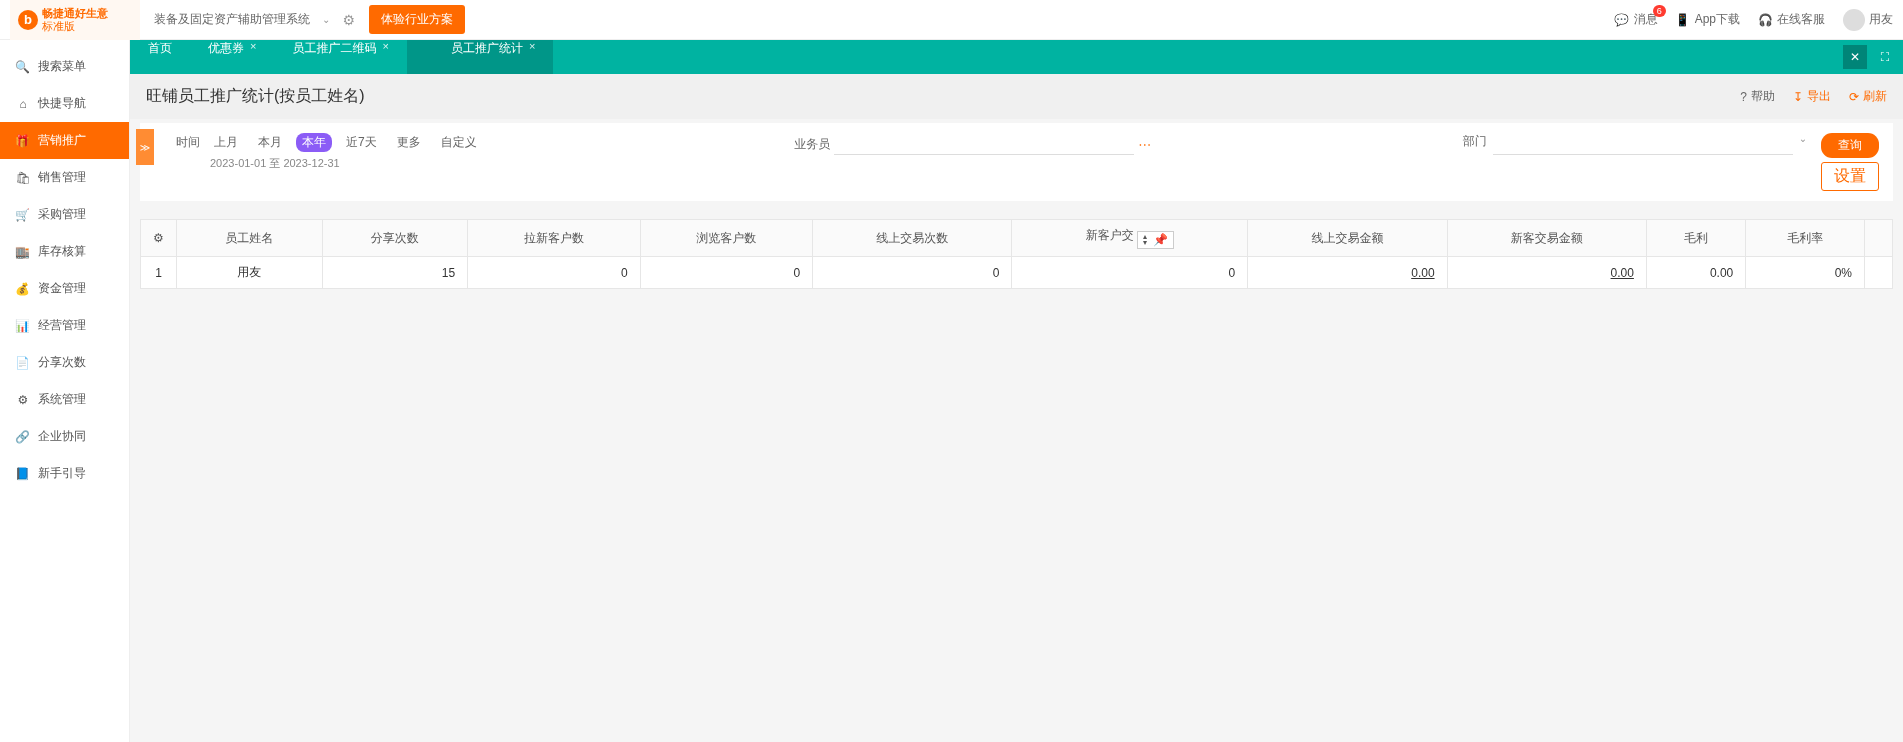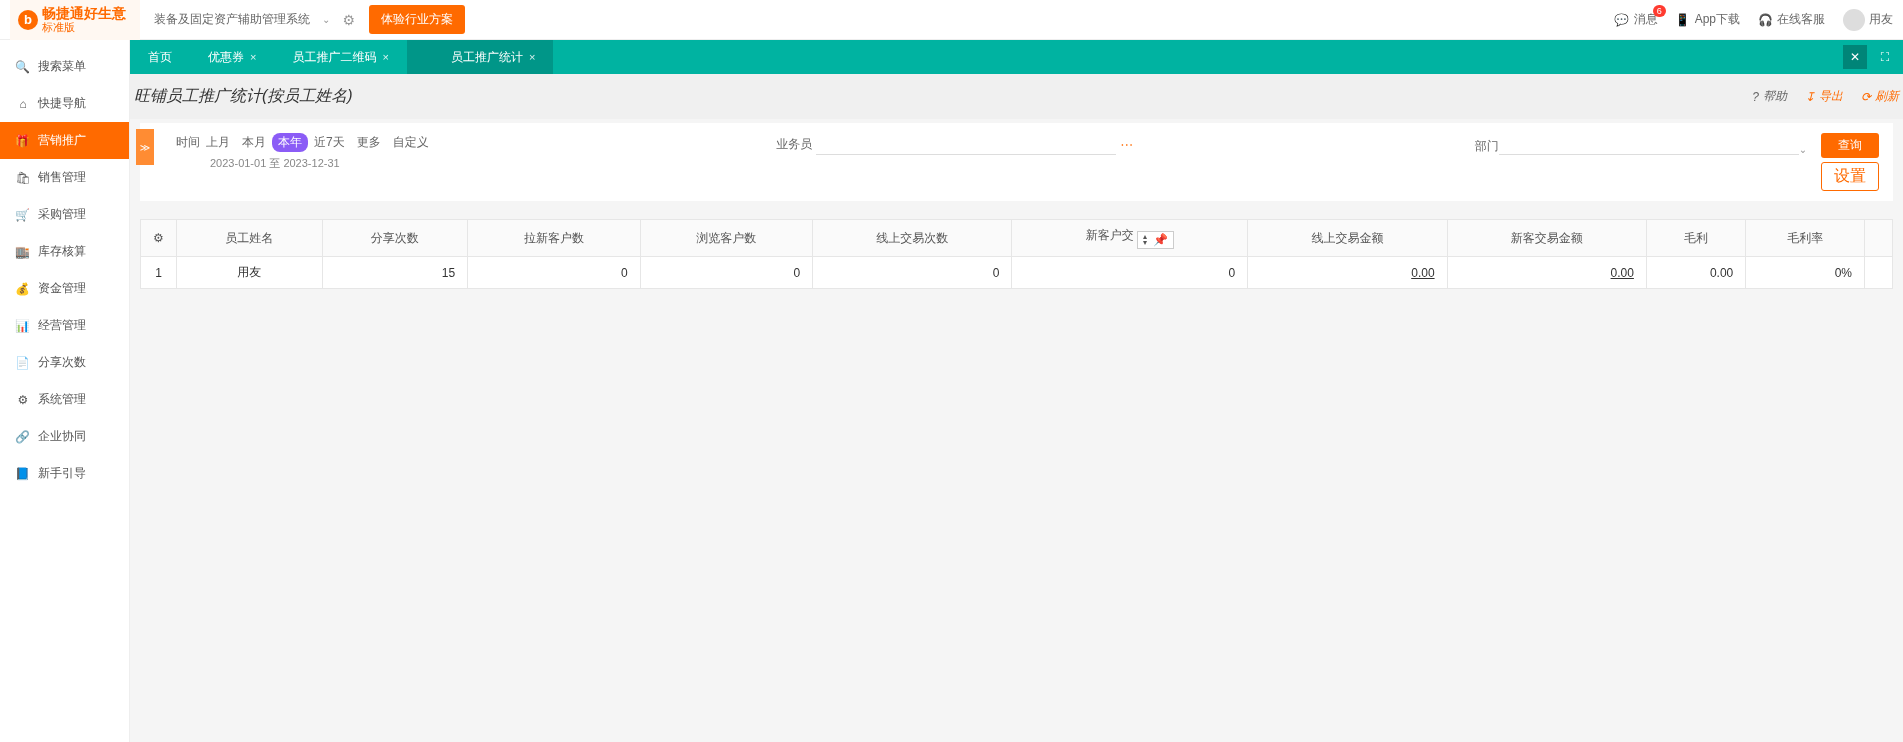--- a/index.html
+++ b/index.html
@@ -3,71 +3,71 @@
   <meta charset="utf-8">
   <style>
     * { margin: 0; padding: 0; box-sizing: border-box; }
     body { font-family: "Microsoft YaHei", Arial, sans-serif; font-size: 12px; color: #333; background: #fff; }
     
     
     .top-header { display: flex; align-items: center; height: 40px; border-bottom: 1px solid #eee; padding: 0 10px; }
     .logo-area { display: flex; align-items: center; width: 130px; background: #fff8f2; height: 40px; padding-left: 8px; }
     .logo-icon { width: 20px; height: 20px; background: #ff6a00; border-radius: 50%; display: flex; align-items: center; justify-content: center; color: #fff; font-weight: bold; margin-right: 4px; font-size: 13px; }
     .logo-text { display: flex; flex-direction: column; line-height: 1.1; }
-    .logo-main { color: #ff6a00; font-size: 14px; font-weight: bold; }
+    .logo-main { color: #ff6a00; font-size: 11px; font-weight: bold; }
     .logo-sub { color: #ff6a00; font-size: 11px; }
     .system-select { display: flex; align-items: center; margin-left: 14px; color: #666; font-size: 12px; gap: 12px; }
     .chev { color: #999; font-size: 10px; }
     .gear { color: #999; font-size: 14px; }
     .btn-orange { background: #ff6a00; color: #fff; border: none; padding: 6px 12px; border-radius: 3px; font-size: 12px; cursor: pointer; margin-left: 14px; }
     .header-right { margin-left: auto; display: flex; align-items: center; gap: 18px; color: #666; }
     .hr-item { display: flex; align-items: center; gap: 4px; cursor: pointer; position: relative; }
     .badge { position: absolute; top: -6px; right: -8px; background: #ff3b30; color: #fff; border-radius: 8px; font-size: 9px; padding: 0 4px; line-height: 12px; }
     .avatar { width: 22px; height: 22px; background: #ddd; border-radius: 50%; }
     
     
     .main-wrap { display: flex; height: calc(100vh - 40px); }
     .sidebar { width: 130px; background: #fff; border-right: 1px solid #eee; padding-top: 8px; }
     .side-item { display: flex; align-items: center; gap: 8px; padding: 10px 16px; color: #555; cursor: pointer; font-size: 12px; }
     .side-item.active { background: #ff6a00; color: #fff; }
     .side-icn { width: 14px; display: inline-flex; justify-content: center; }
     .content { flex: 1; display: flex; flex-direction: column; background: #f5f5f5; }
     
     
     .tab-bar { background: #00b3a1; display: flex; align-items: center; height: 34px; color: #fff; position: relative; }
-    .tab { padding: 0 18px; height: 34px; display: flex; align-items: center; gap: 6px; cursor: pointer; font-size: 12px; }
+    .tab { padding: 0 18px; height: 34px; display: flex; gap: 6px; cursor: pointer; font-size: 12px; }
     .tab.active { background: #009688; padding-left: 44px; }
     .tab-x { font-size: 11px; opacity: .85; }
     .tab-far { margin-left: auto; display: flex; align-items: center; gap: 6px; padding-right: 6px; }
     .tab-sq { width: 24px; height: 24px; display: flex; align-items: center; justify-content: center; cursor: pointer; color: #fff; }
     .tab-sq.dark { background: #008578; }
     
     
-    .page-head { background: #f0f0f0; padding: 12px 4px; display: flex; align-items: center; font-style: italic; }
+    .page-head { background: #f0f0f0; padding: 12px 16px; display: flex; align-items: center; }
     .page-title { font-size: 16px; color: #333; }
     .page-actions { margin-left: auto; display: flex; gap: 18px; color: #666; }
     .pa { display: flex; align-items: center; gap: 4px; cursor: pointer; font-size: 12px; }
     .pa.orange { color: #ff6a00; }
     
     
     .filter-bar { background: #fff; margin: 4px 10px 0 10px; padding: 10px 14px; display: flex; align-items: flex-start; gap: 14px; position: relative; }
     .collapse-btn { width: 18px; height: 36px; background: #ff8c33; display: flex; align-items: center; justify-content: center; color: #fff; cursor: pointer; position: absolute; left: -4px; top: 6px; font-size: 10px; }
     .flt-group { display: flex; flex-direction: column; gap: 4px; margin-left: 22px; }
-    .flt-row1 { display: flex; align-items: center; color: #666; font-size: 12px; }
+    .flt-row1 { display: flex; align-items: center; gap: 8px; color: #666; font-size: 12px; }
     .time-opt { cursor: pointer; padding: 1px 6px; border-radius: 8px; }
     .time-opt.sel { background: #8b5cf6; color: #fff; }
     .date-range { color: #888; font-size: 11px; padding-left: 34px; }
     .flt-field { display: flex; align-items: center; gap: 4px; color: #666; }
     .flt-input { border: none; border-bottom: 1px solid #ddd; height: 22px; width: 300px; outline: none; font-size: 12px; }
     .flt-icons { color: #ff6a00; font-size: 13px; cursor: pointer; }
     .spacer { flex: 1; }
-    .flt-dept { display: flex; align-items: flex-end; color: #666; }
+    .flt-dept { display: flex; align-items: flex-start; gap: 6px; color: #666; }
     .dept-sel { border: none; border-bottom: 1px solid #ddd; height: 22px; width: 300px; background: transparent; outline: none; font-size: 12px; color: #666; }
     .btn-col { display: flex; flex-direction: column; gap: 4px; }
-    .btn-query { background: #ff6a00; color: #fff; border: none; padding: 4px 12px; border-radius: 3px; cursor: pointer; font-size: 12px; }
+    .btn-query { background: #ff6a00; color: #fff; border: none; padding: 4px 12px; border-radius: 11px; cursor: pointer; font-size: 12px; }
     .btn-setting { background: #fff; color: #ff6a00; border: 1px solid #ff6a00; padding: 3px 12px; border-radius: 3px; cursor: pointer; font-size: 16px; }
     
     
     .table-wrap { margin: 18px 10px; background: #fff; }
     table { width: 100%; border-collapse: collapse; }
     th, td { border: 1px solid #e6e6e6; padding: 7px 8px; font-size: 12px; text-align: center; white-space: nowrap; }
     th { background: #fafafa; color: #555; font-weight: normal; position: relative; }
     th.gear-th { width: 36px; }
     td.r { text-align: right; padding-right: 12px; }
     td.u { text-decoration: underline; }

